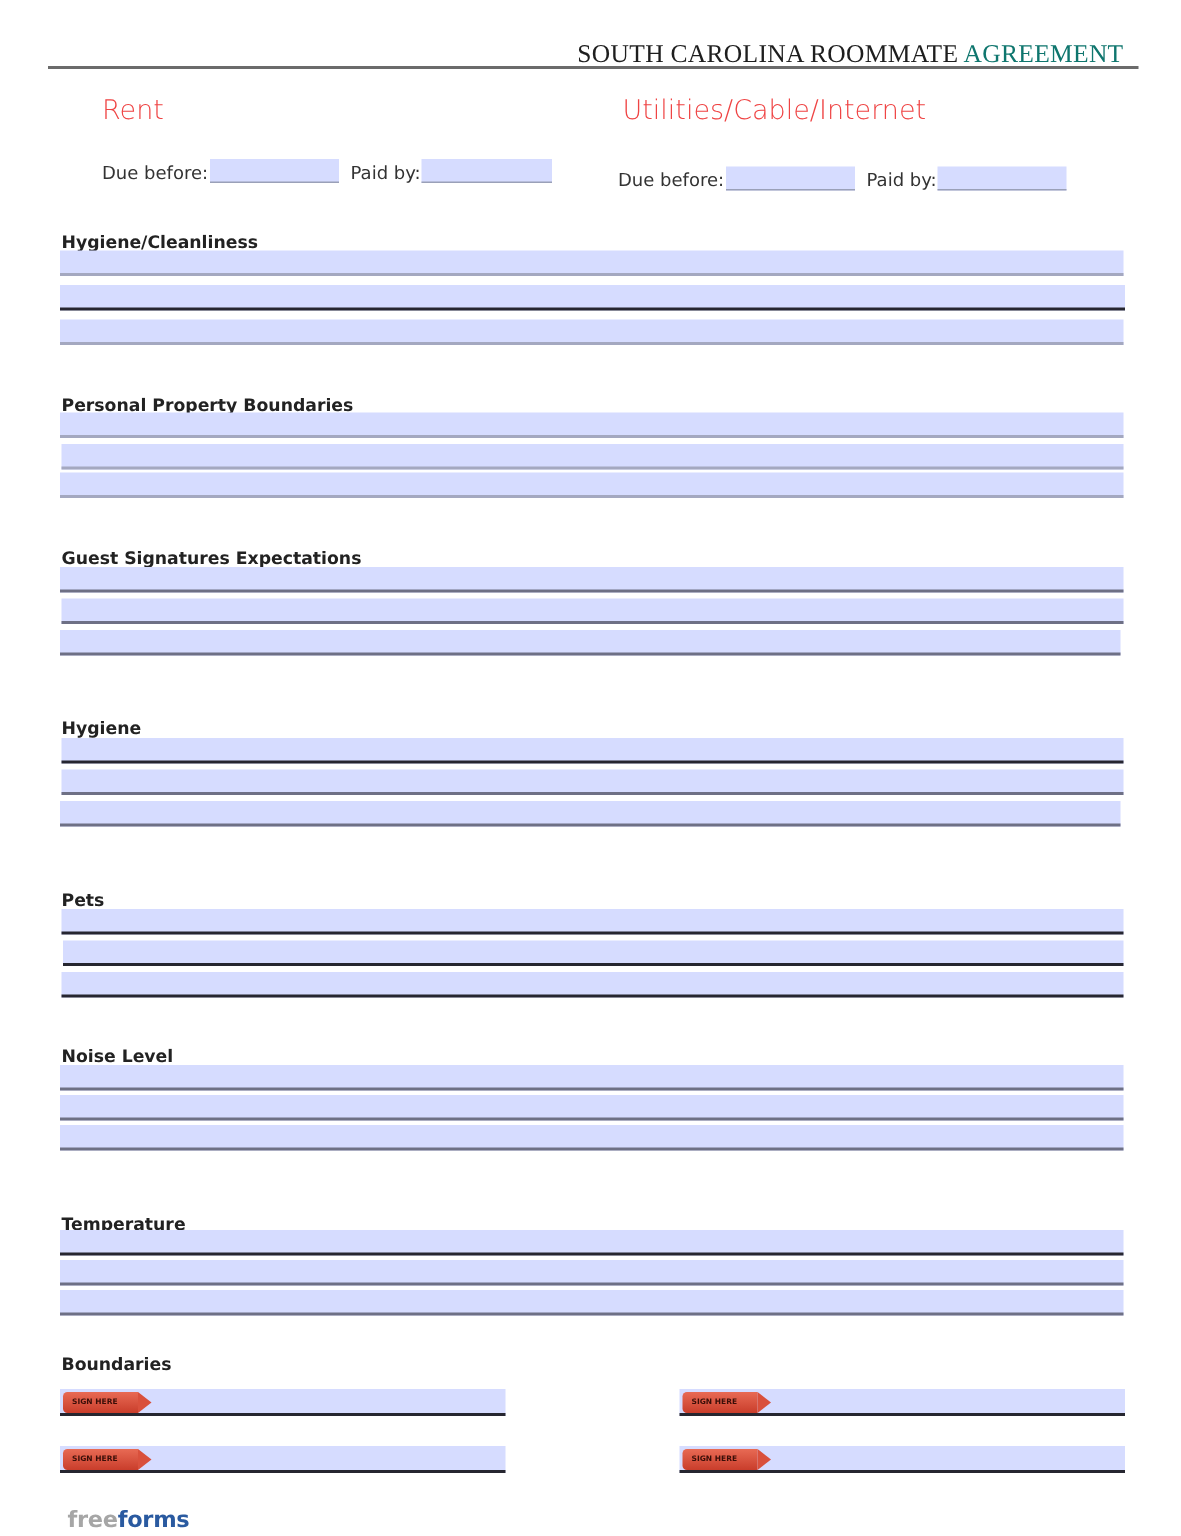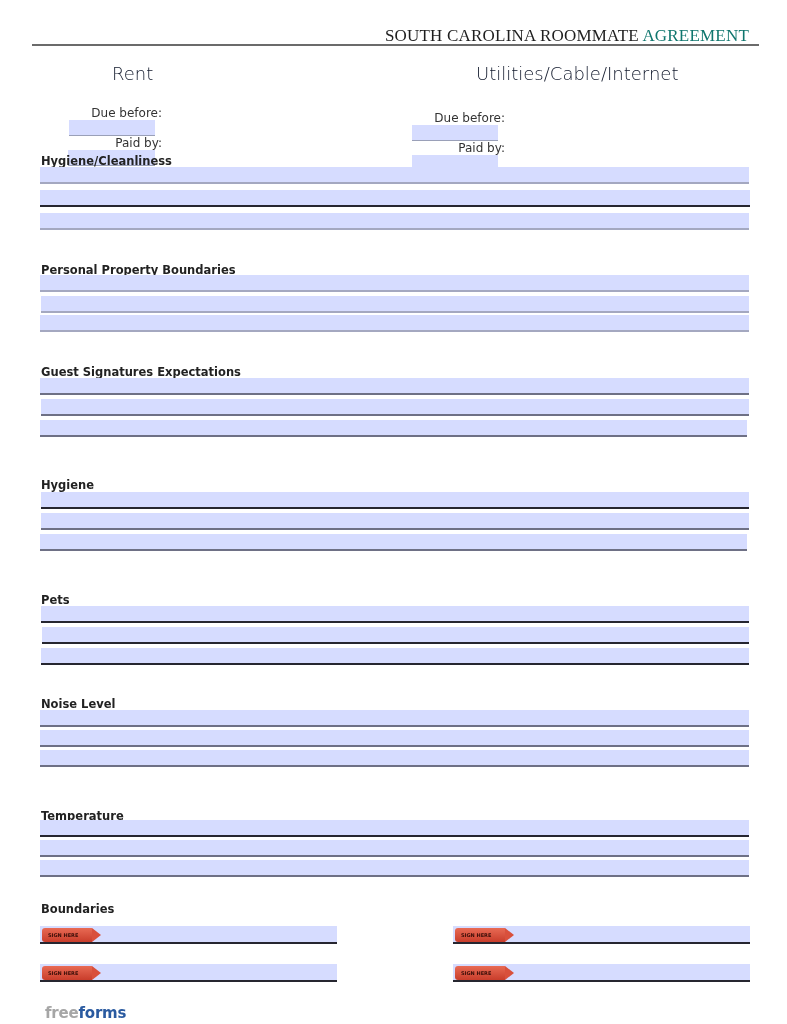--- a/index.html
+++ b/index.html
@@ -4,22 +4,22 @@
 <style>
   * { box-sizing: border-box; margin: 0; padding: 0; }
   html, body { width: 787px; height: 1024px; background: #ffffff; overflow: hidden; }
   body { position: relative; font-family: "DejaVu Sans", sans-serif; color: #222; }
 
   .title-bar { position: absolute; left: 32px; top: 24px; width: 727px; height: 22px; border-bottom: 2px solid #6b6b6b; }
   .title { position: absolute; right: 10px; top: 2px; font-family: "Liberation Serif", serif; font-size: 17px; letter-spacing: 0.2px; white-space: nowrap; }
   .title .t1 { color: #1e1e1e; }
   .title .t2 { color: #0f766e; }
 
-  .heading-lg { position: absolute; font-family: "DejaVu Sans", sans-serif; font-size: 18px; font-weight: 300; color: #0f172a; margin-left: 44px; }
-  .field-row { position: absolute; display: flex; align-items: flex-end; font-size: 12px; color: #333; flex-direction: column; }
+  .heading-lg { position: absolute; font-family: "DejaVu Sans", sans-serif; font-size: 18px; font-weight: 300; color: #ef4444; }
+  .field-row { position: absolute; display: flex; align-items: flex-end; font-size: 12px; color: #333; }
   .field-row .lbl { margin-right: 1px; white-space: nowrap; }
   .inline-field { height: 16px; background: #d6dcff; border-bottom: 1px solid #9aa0b8; margin-right: 8px; }
 
   .section-label { position: absolute; left: 41px; font-size: 11.5px; font-weight: bold; color: #222; }
   .line-field { position: absolute; height: 17px; background: #d6dcff; }
   .line-field.u-grey { border-bottom: 2px solid #a4a8c0; }
   .line-field.u-dark { border-bottom: 2px solid #262630; }
   .line-field.u-mid { border-bottom: 2px solid #6e7085; }
 
   .sig-field { position: absolute; height: 18px; background: #d6dcff; border-bottom: 2px solid #262630; }
@@ -42,21 +42,21 @@
 </div>
 
 <div class="heading-lg" style="left:68px; top:63px;">Rent</div>
 <div class="field-row" style="left:68px; top:106px;">
   <span class="lbl">Due before:</span>
   <span class="inline-field" style="width:86px;"></span>
   <span class="lbl">Paid by:</span>
   <span class="inline-field" style="width:87px;"></span>
 </div>
 
-<div class="heading-lg" style="left:432px; top:63px;text-align:right;">Utilities/Cable/Internet</div>
+<div class="heading-lg" style="left:415px; top:63px;text-align:right;">Utilities/Cable/Internet</div>
 <div class="field-row" style="left:412px; top:111px;">
   <span class="lbl">Due before:</span>
   <span class="inline-field" style="width:86px;"></span>
   <span class="lbl">Paid by:</span>
   <span class="inline-field" style="width:86px;"></span>
 </div>
 
 <div class="section-label" style="top:154px;text-align:right;">Hygiene/Cleanliness</div>
 <div class="line-field u-grey" style="left:40px; top:167px; width:709px;"></div>
 <div class="line-field u-dark" style="left:40px; top:190px; width:710px;"></div>

